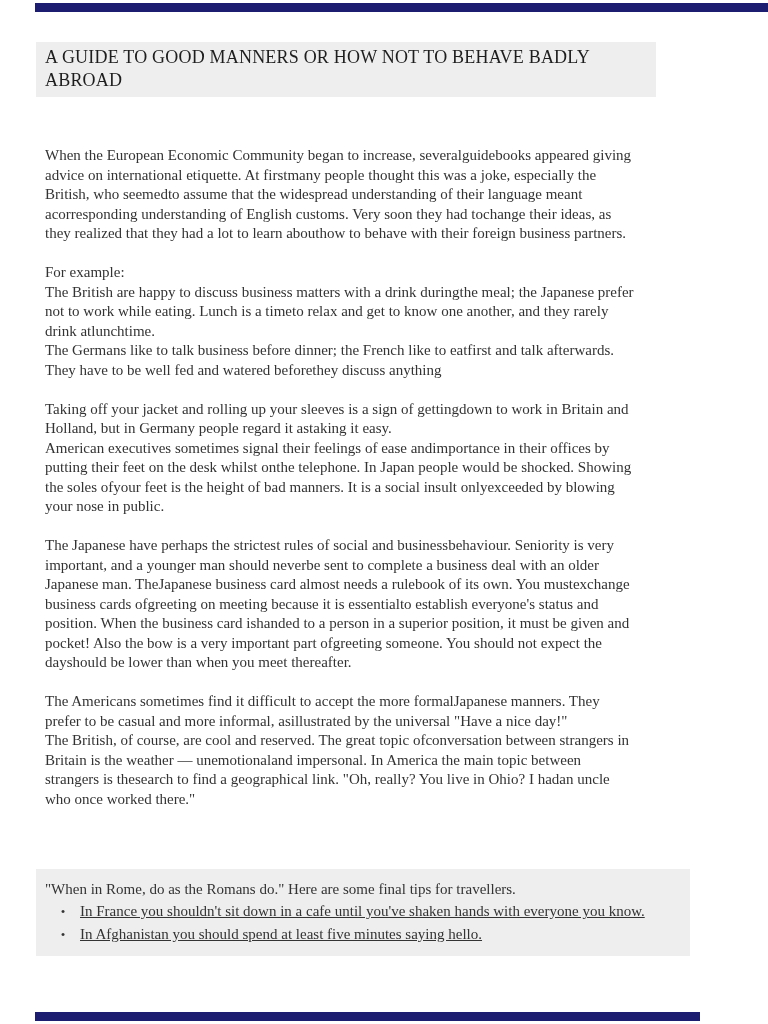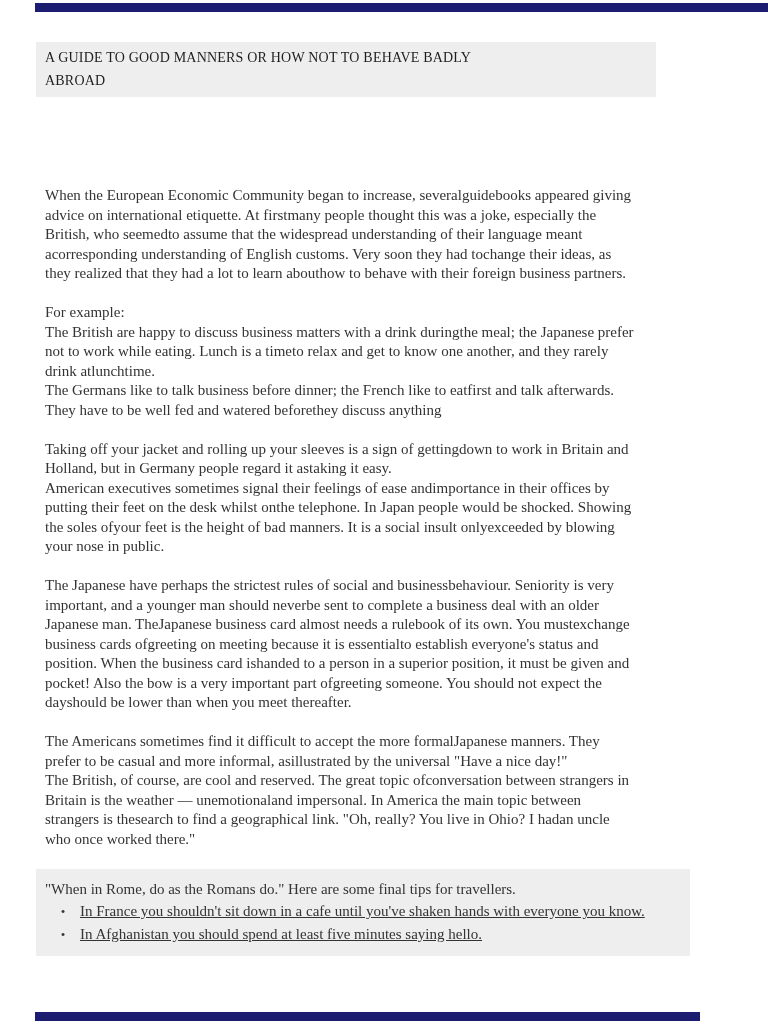--- a/index.html
+++ b/index.html
@@ -19,35 +19,34 @@
   .edge-bar.top { left: 35px; top: 3px; width: 733px; }
   .edge-bar.bottom { left: 35px; top: 1012px; width: 665px; }
 
   .title-box {
     position: absolute;
     left: 36px; top: 42px;
     width: 620px;
     box-sizing: border-box;
     background: #eeeeee;
     padding: 4px 8px 5px 9px;
-    font-size: 14px;
+    font-size: 18px;
     line-height: 23px;
     color: #1e1e1e;
     letter-spacing: 0.2px;
   }
   .title-line { white-space: nowrap; }
 
   .doc-body {
     position: absolute;
     left: 45px; top: 146px;
     width: 710px;
     font-size: 15px;
     line-height: 19.5px;
     color: #333333;
-    margin-top: 40px;
   }
   .para { margin: 0 0 19.5px 0; }
   .line { white-space: nowrap; }
 
   .tips-box {
     position: absolute;
     left: 36px; top: 869px;
     width: 654px;
     box-sizing: border-box;
     background: #eeeeee;

